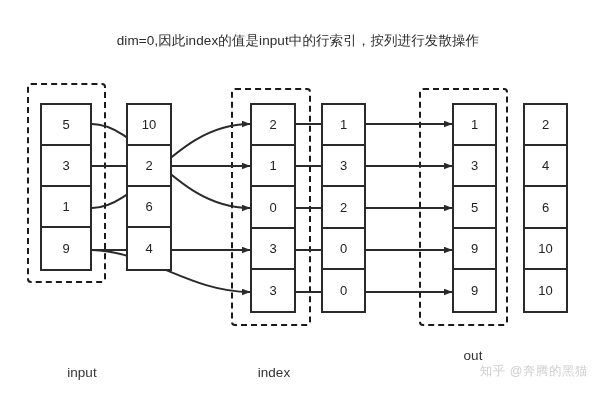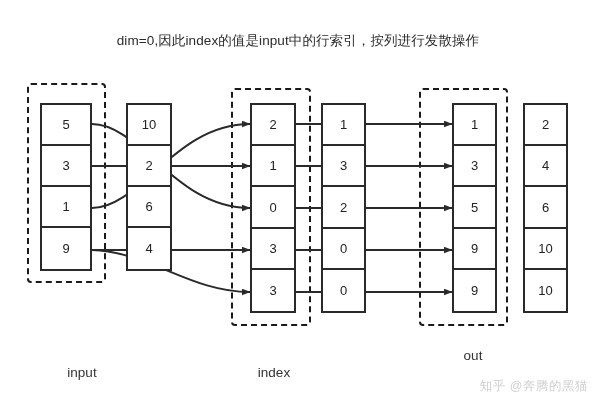--- a/index.html
+++ b/index.html
@@ -68,21 +68,21 @@
     position: absolute;
     left: 0;
     top: 0;
     width: 600px;
     height: 403px;
     pointer-events: none;
   }
   .watermark {
     position: absolute;
     right: 12px;
-    bottom: 8px;
+    bottom: 23px;
     font-size: 12.5px;
     color: #cfcfcf;
     white-space: nowrap;
     letter-spacing: 0.5px;
     text-align: center;
   }
 </style>
 </head>
 <body>
 

